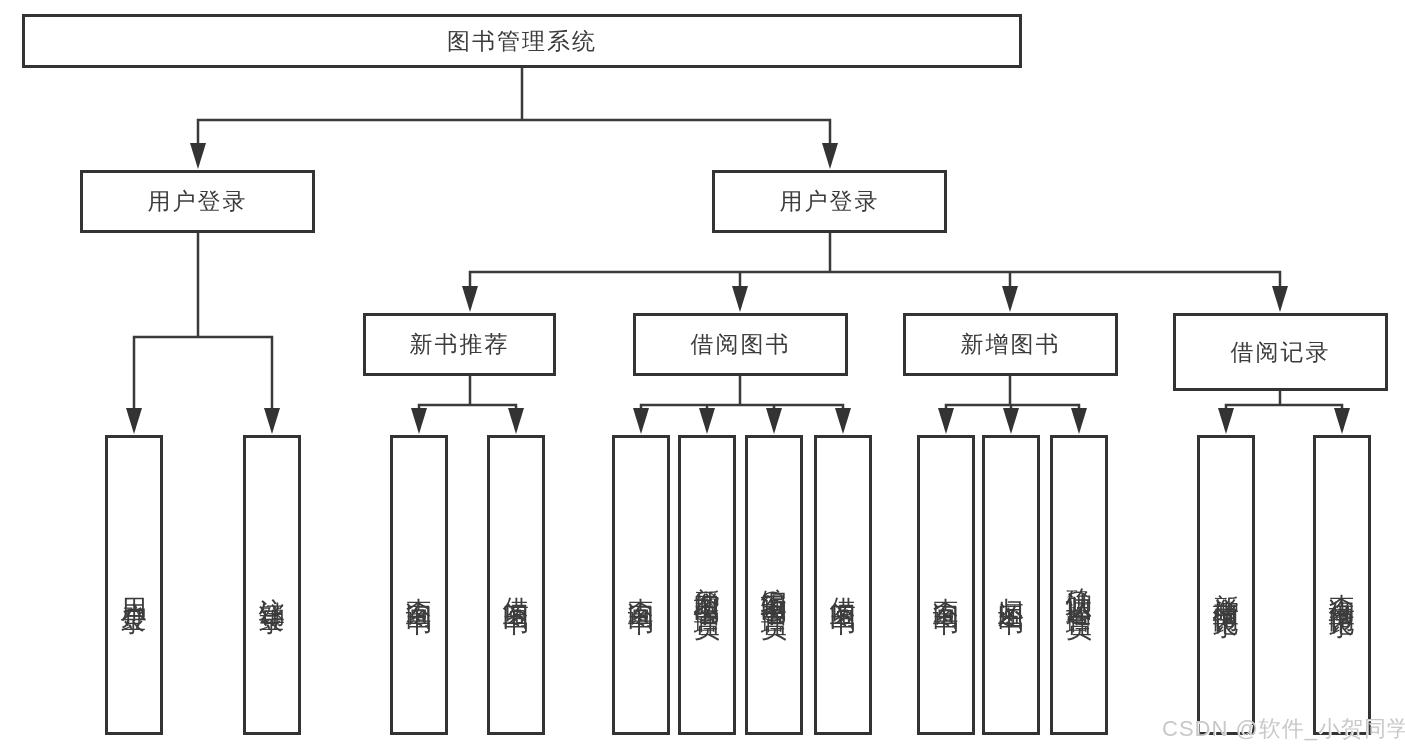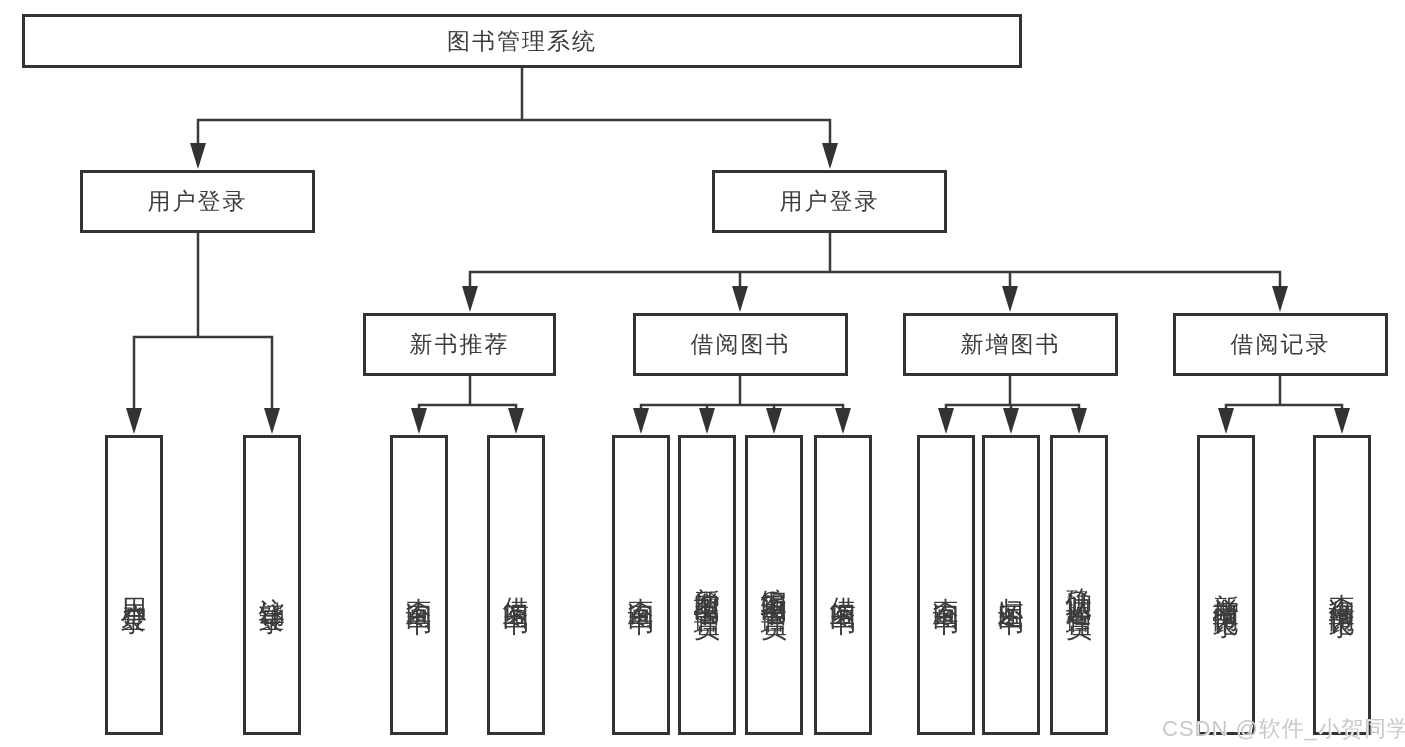--- a/index.html
+++ b/index.html
@@ -102,21 +102,21 @@
 
   <div class="node h" style="left:363px;top:313px;width:193px;height:63px">
     <span class="lbl">新书推荐</span>
   </div>
   <div class="node h" style="left:633px;top:313px;width:215px;height:63px">
     <span class="lbl">借阅图书</span>
   </div>
   <div class="node h" style="left:903px;top:313px;width:215px;height:63px">
     <span class="lbl">新增图书</span>
   </div>
-  <div class="node h" style="left:1173px;top:313px;width:215px;height:63px">
+  <div class="node h" style="left:1173px;top:313px;width:215px;height:78px">
     <span class="lbl">借阅记录</span>
   </div>
 
   <div class="node v" style="left:105px;top:435px;width:58px;height:300px">
     <span class="lbl">用户登录</span>
   </div>
   <div class="node v" style="left:243px;top:435px;width:58px;height:300px">
     <span class="lbl">注销登录</span>
   </div>
 

